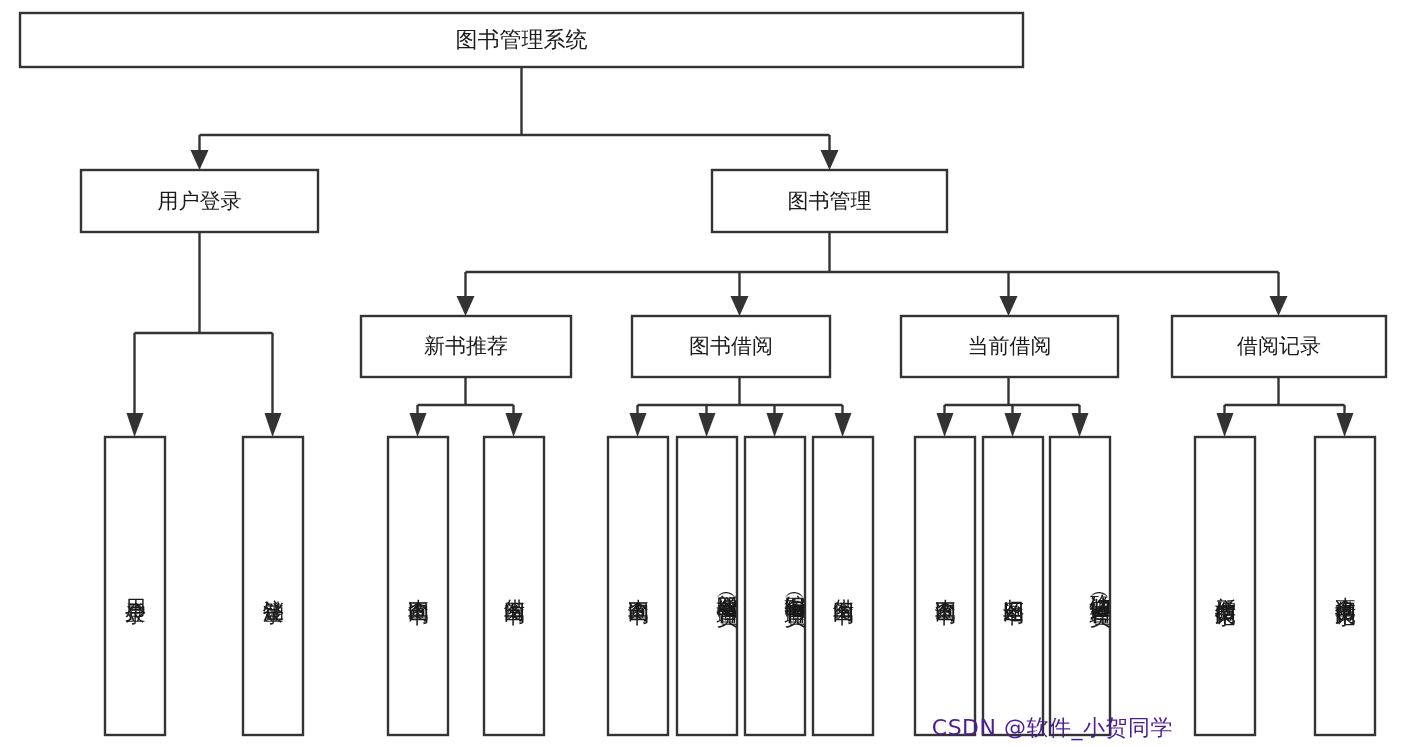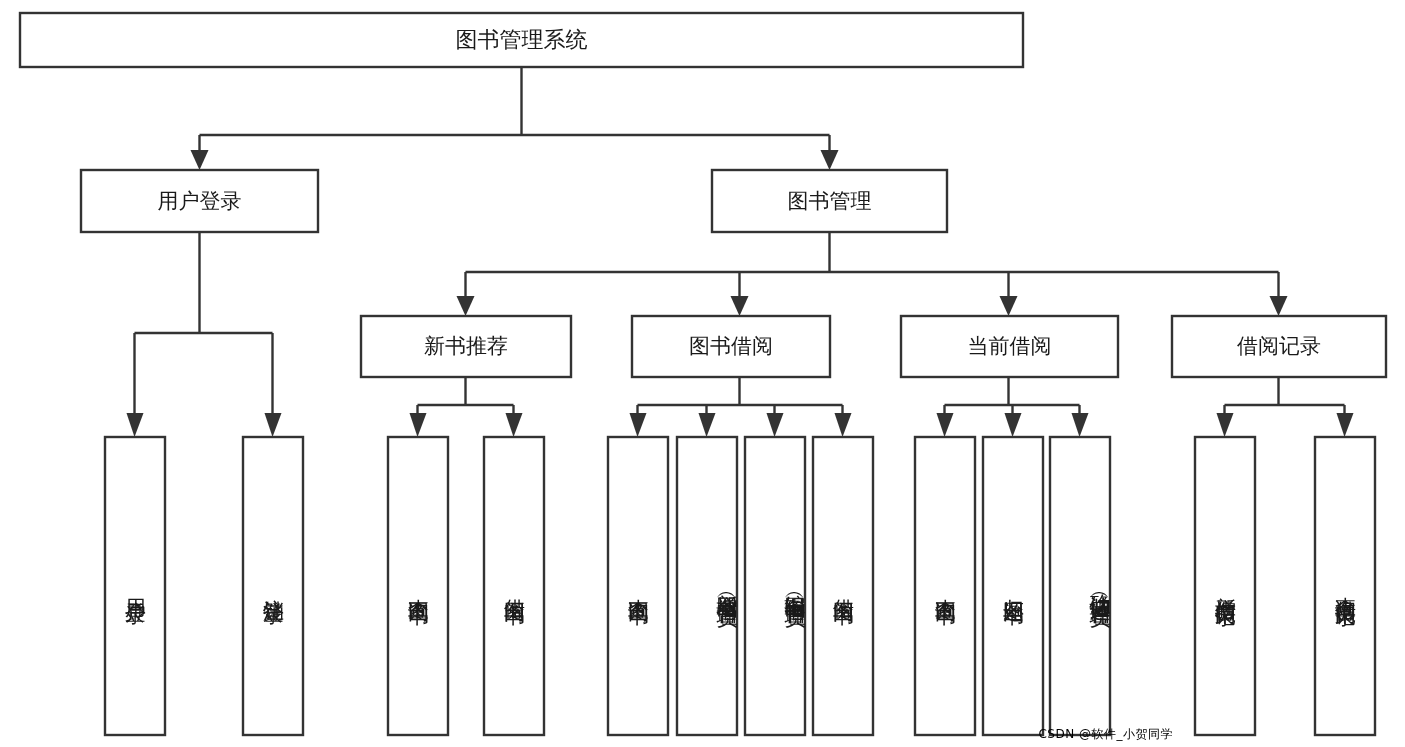--- a/index.html
+++ b/index.html
@@ -67,22 +67,22 @@
     justify-content: center;
     text-align: center;
     white-space: nowrap;
     pointer-events: none;
   }
   .watermark {
     position: absolute;
     right: 16px;
     bottom: 4px;
     font-family: "DejaVu Sans", "Liberation Sans", sans-serif;
-    font-size: 12px;
-    color: #000000;
+    font-size: 22px;
+    color: #4c1d95;
     letter-spacing: 0.5px;
     white-space: nowrap;
   }
 </style>
 </head>
 <body>
 
 <div id="diagram-root">
 
   <svg id="tree-svg" viewBox="0 0 1405 747">

